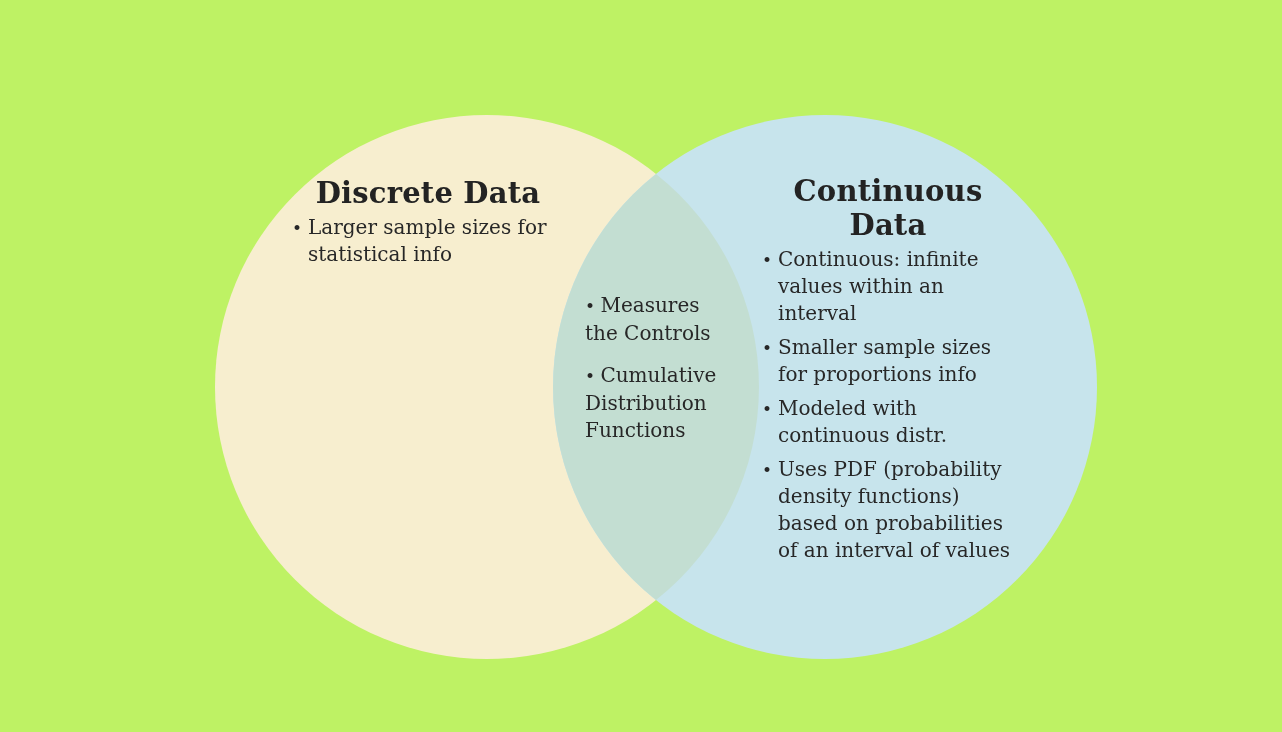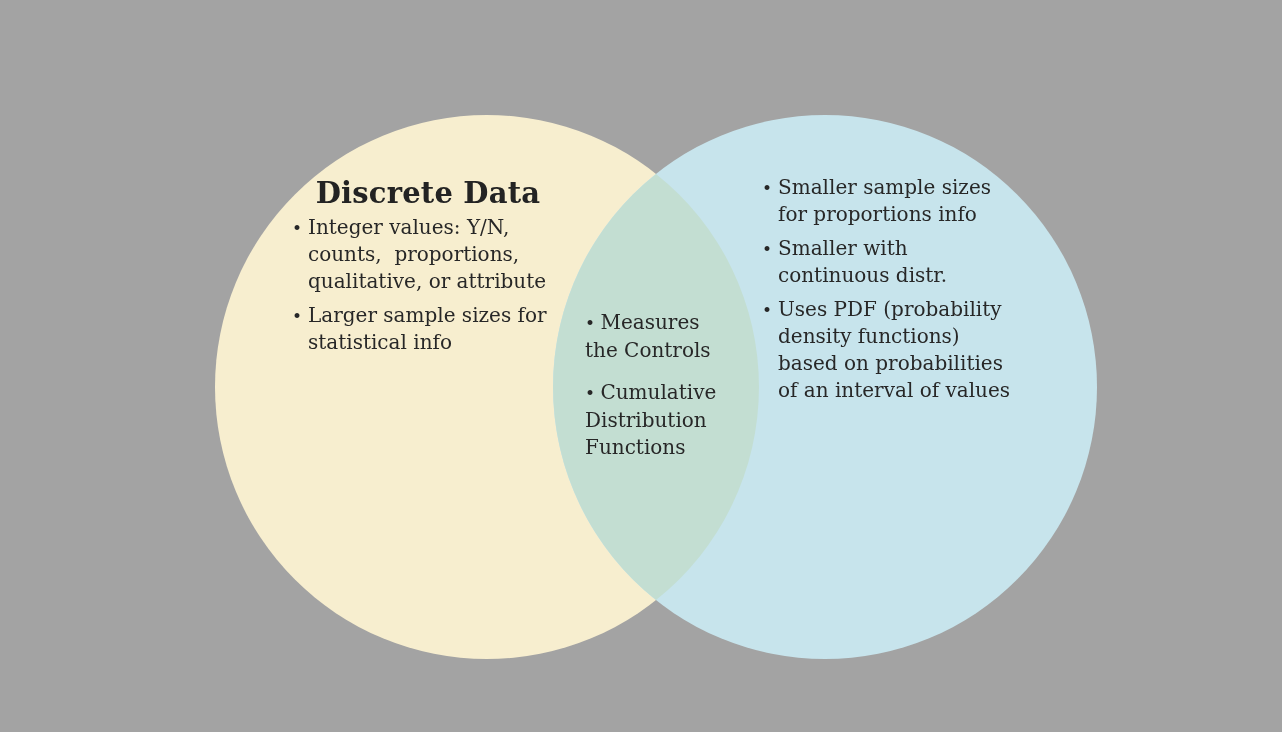--- a/index.html
+++ b/index.html
@@ -4,21 +4,21 @@
 <style>
   html, body {
     margin: 0;
     padding: 0;
     background: #ffffff;
   }
   .stage {
     position: relative;
     width: 1282px;
     height: 732px;
-    background: #a3a3a3;
+    background: #bef264;
     overflow: hidden;
     font-family: "DejaVu Serif", serif;
     color: #272727;
   }
   .venn-svg {
     position: absolute;
     left: 0;
     top: 0;
     display: block;
   }
@@ -30,21 +30,21 @@
     margin: 0 0 4px 0;
     font-size: 29px;
     line-height: 34px;
     font-weight: 600;
     text-align: center;
     letter-spacing: 0.2px;
     color: #232323;
   }
   .panel-left  { left: 282px; top: 176px; width: 292px; }
   .panel-right { left: 752px; top: 174px; width: 272px; }
-  .panel-middle{ left: 581px; top: 309px; width: 154px; }
+  .panel-middle{ left: 581px; top: 292px; width: 154px; }
 
   ul.venn-list {
     list-style: none;
     margin: 0;
     padding: 0 0 0 10px;
     font-size: 20px;
     line-height: 27px;
   }
   ul.venn-list li {
     position: relative;
@@ -85,43 +85,44 @@
 
   <svg class="venn-svg" width="1282" height="732" viewBox="0 0 1282 732" aria-hidden="true">
     <circle cx="487" cy="387" r="272" fill="#F7EECF"></circle>
     <circle cx="825" cy="387" r="272" fill="#C7E4EC"></circle>
     <path d="M 656 173.9 A 272 272 0 0 1 656 600.1 A 272 272 0 0 1 656 173.9 Z" fill="#C3DED2"></path>
   </svg>
 
   <div class="panel panel-left">
     <h2>Discrete Data</h2>
     <ul class="venn-list">
-      <li>Integer values: Y/N,
-counts,  proportions,
-qualitative, or attribute</li>
       <li>Larger sample sizes for
 statistical info</li>
     </ul>
   </div>
 
   <div class="panel panel-middle">
     <ul class="overlap-list">
       <li>Measures
 the Controls</li>
       <li>Cumulative
 Distribution
 Functions</li>
     </ul>
   </div>
 
   <div class="panel panel-right">
+    <h2>Continuous Data</h2>
     <ul class="venn-list">
+      <li>Continuous: infinite
+values within an
+interval</li>
       <li>Smaller sample sizes
 for proportions info</li>
-      <li>Smaller with
+      <li>Modeled with
 continuous distr.</li>
       <li>Uses PDF (probability
 density functions)
 based on probabilities
 of an interval of values</li>
     </ul>
   </div>
 
 </div>
 

